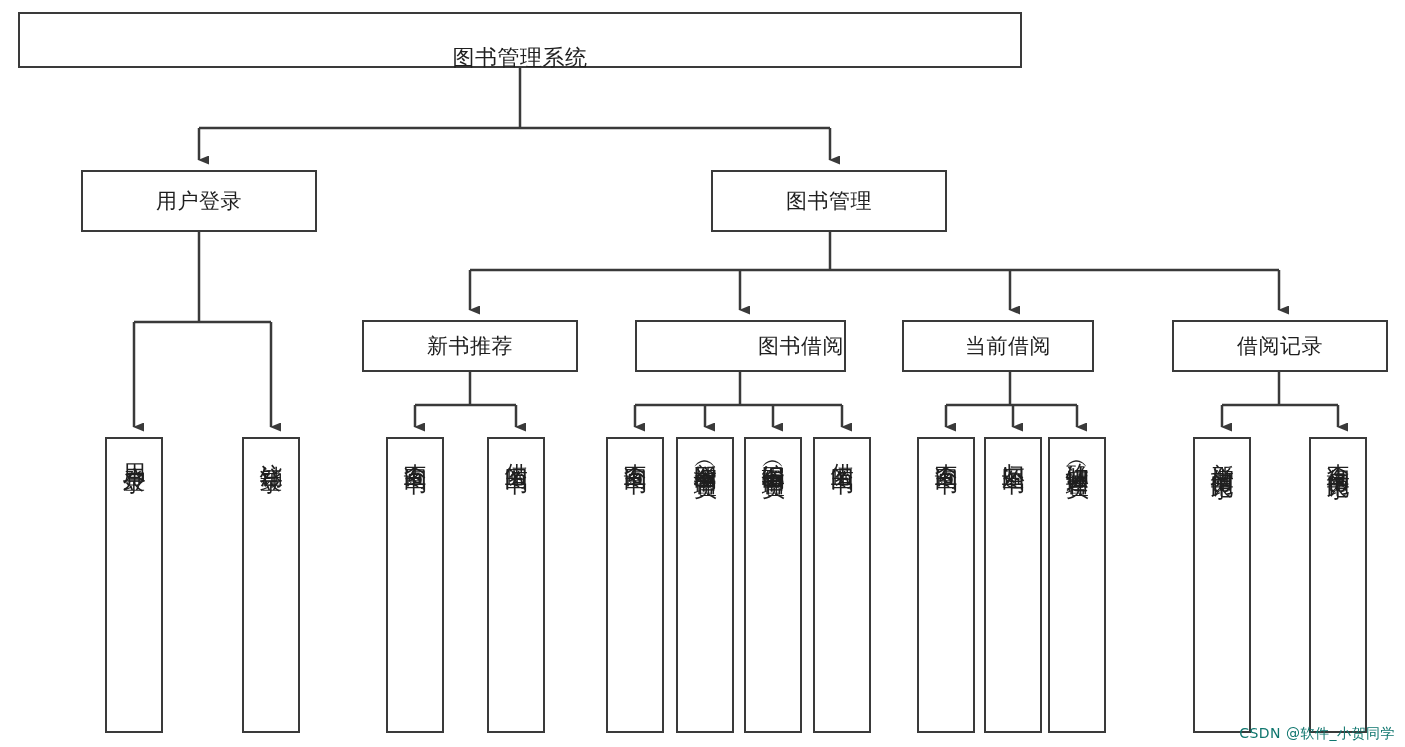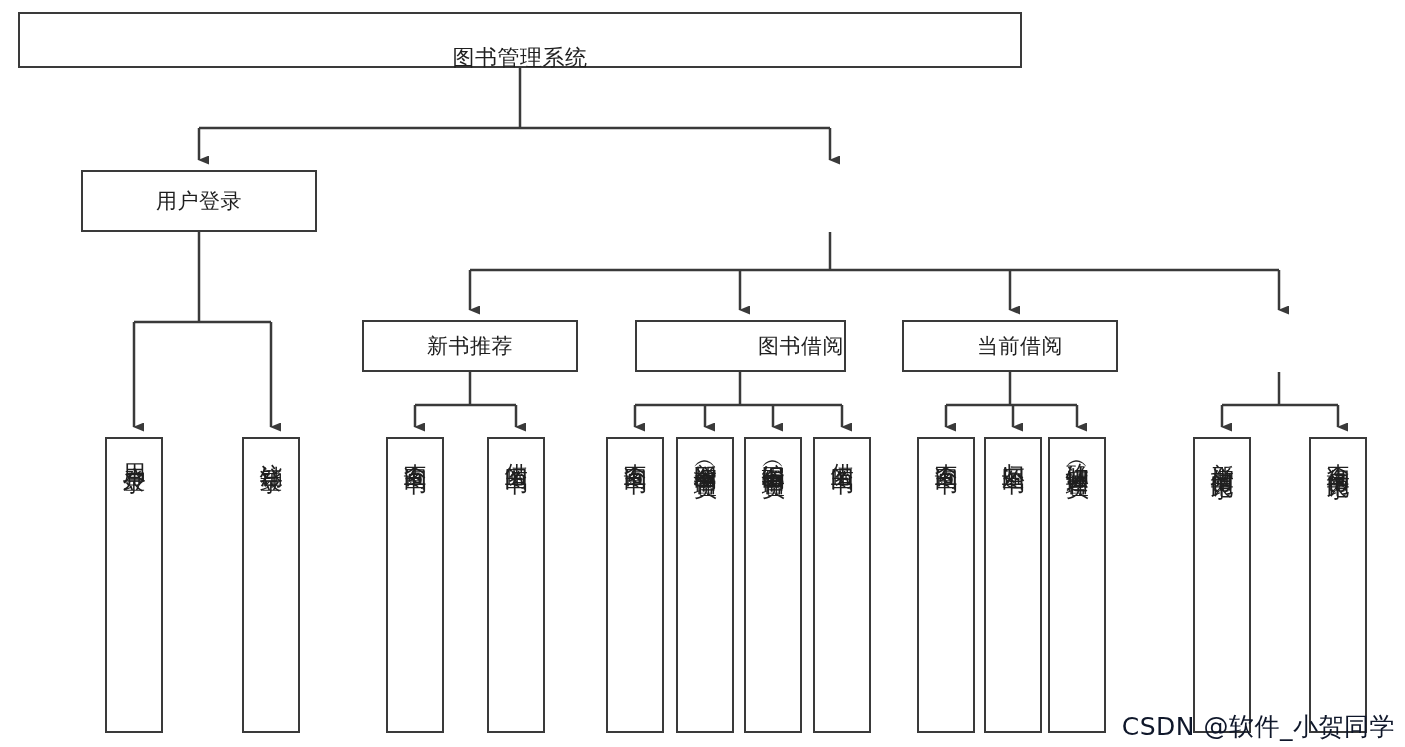--- a/index.html
+++ b/index.html
@@ -48,22 +48,22 @@
     line-height:1.02;
     letter-spacing:3px;
     margin-top:6px;
   }
   .node.leaf.tall .lbl { letter-spacing:2px; }
 
   .watermark {
     position:absolute;
     right:10px;
     bottom:4px;
-    font-size:25px;
-    color:#0f172a;
+    font-size:14px;
+    color:#0f766e;
     white-space:nowrap;
     letter-spacing:0.5px;
   }
 </style>
 </head>
 <body>
 
 <div id="canvas">
 
   <svg class="lines" viewBox="0 0 1405 747" xmlns="http://www.w3.org/2000/svg">
@@ -118,29 +118,35 @@
     </g>
   </svg>
 
   <div class="node root" style="left:18px; top:12px; width:1004px; height:56px;">
     <span class="lbl">图书管理系统</span>
   </div>
 
   <div class="node lvl2" style="left:81px; top:170px; width:236px; height:62px;">
     <span class="lbl">用户登录</span>
   </div>
+  <div class="node lvl2" style="left:711px; top:170px; width:236px; height:62px;">
+    <span class="lbl">图书管理</span>
+  </div>
 
   <div class="node lvl3" style="left:362px; top:320px; width:216px; height:52px;">
     <span class="lbl">新书推荐</span>
   </div>
   <div class="node lvl3" style="left:635px; top:320px; width:211px; height:52px;justify-content:flex-end;">
     <span class="lbl">图书借阅</span>
   </div>
-  <div class="node lvl3" style="left:902px; top:320px; width:216px; height:52px;padding-left:20px;">
+  <div class="node lvl3" style="left:902px; top:320px; width:192px; height:52px;padding-left:20px;">
     <span class="lbl">当前借阅</span>
+  </div>
+  <div class="node lvl3" style="left:1172px; top:320px; width:216px; height:52px;">
+    <span class="lbl">借阅记录</span>
   </div>
 
   <div class="node leaf" style="left:105px; top:437px; width:58px; height:296px;">
     <span class="lbl">用户登录</span>
   </div>
   <div class="node leaf" style="left:242px; top:437px; width:58px; height:296px;">
     <span class="lbl">注销登录</span>
   </div>
 
   <div class="node leaf" style="left:386px; top:437px; width:58px; height:296px;">

